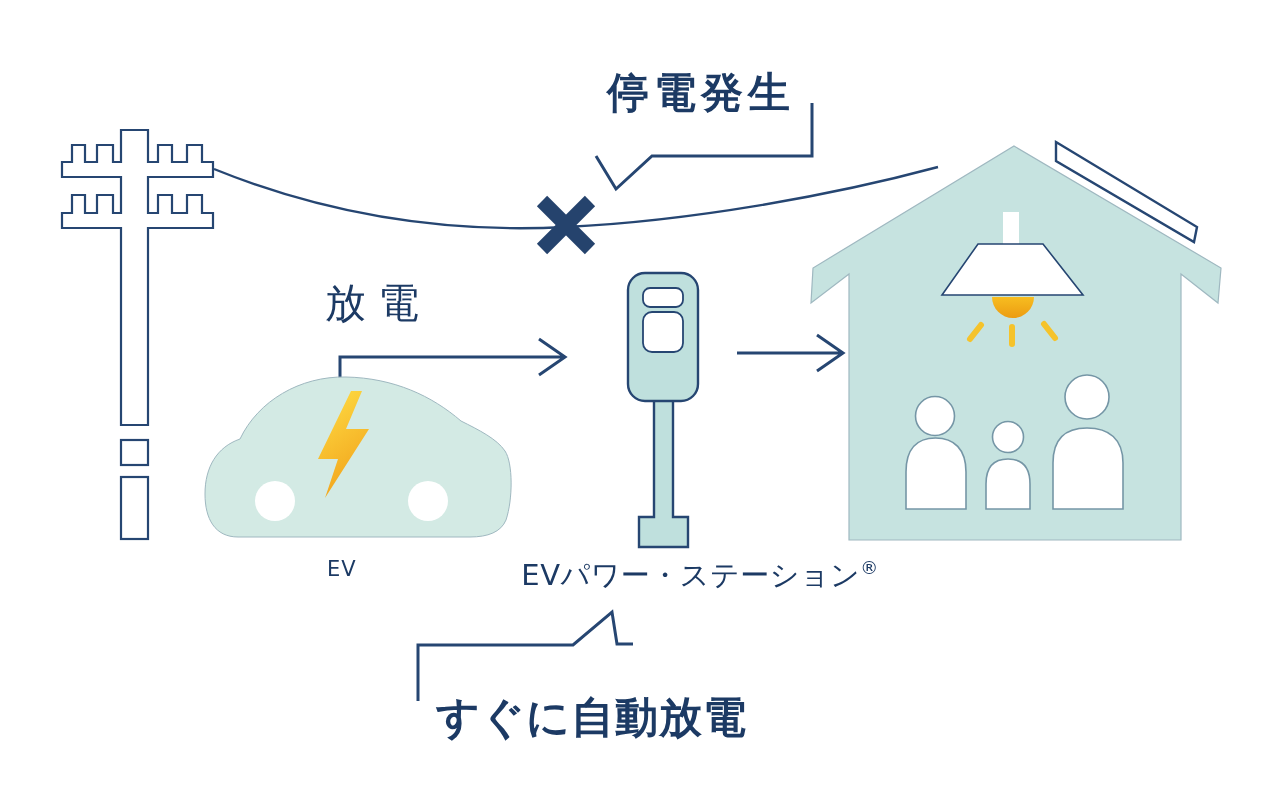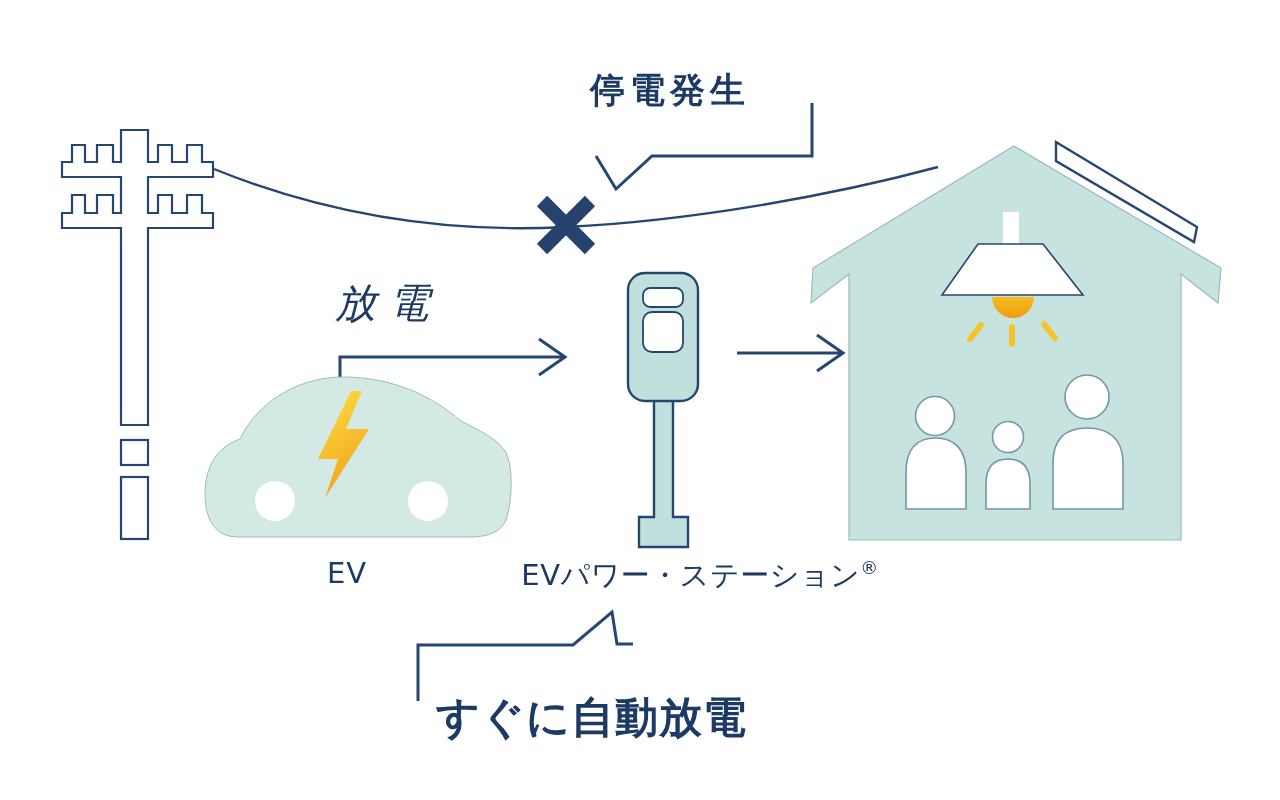--- a/index.html
+++ b/index.html
@@ -12,23 +12,23 @@
   }
   .stage svg{position:absolute;inset:0;}
   .label{
     position:absolute;
     color:var(--text-navy,#1c3a64);
     white-space:nowrap;
     line-height:1;
   }
   .serif{font-family:"DejaVu Serif","Liberation Serif",serif;font-weight:600;}
   .sans{font-family:"DejaVu Sans","Liberation Sans",sans-serif;font-weight:500;}
-  .outage-label{left:590px;top:72px;font-size:35px;letter-spacing:5px;}
-  .discharge-label{left:335px;top:283px;font-size:41px;letter-spacing:12px;font-style:italic;}
-  .ev-label{left:327px;top:559px;font-size:29px;letter-spacing:1px;}
+  .outage-label{left:607px;top:72px;font-size:42px;letter-spacing:5px;}
+  .discharge-label{left:325px;top:283px;font-size:41px;letter-spacing:12px;}
+  .ev-label{left:327px;top:559px;font-size:21px;letter-spacing:1px;}
   .station-label{left:672px;top:559px;transform:translateX(-50%);font-size:29px;letter-spacing:0.5px;margin-left:28px;}
   .station-label .reg{font-size:0.62em;vertical-align:super;}
   .auto-discharge-label{left:436px;top:668px;font-size:43px;letter-spacing:1px;margin-top:28px;}
 
   
   .ln{stroke:var(--line-navy,#264672);fill:none;}
   .outline-shape{fill:#ffffff;stroke:var(--line-navy,#264672);stroke-width:2.2;}
   .wire{stroke-width:2.4;}
   .callout{stroke-width:3;stroke-linejoin:miter;}
   .arrow{stroke-width:3;}

